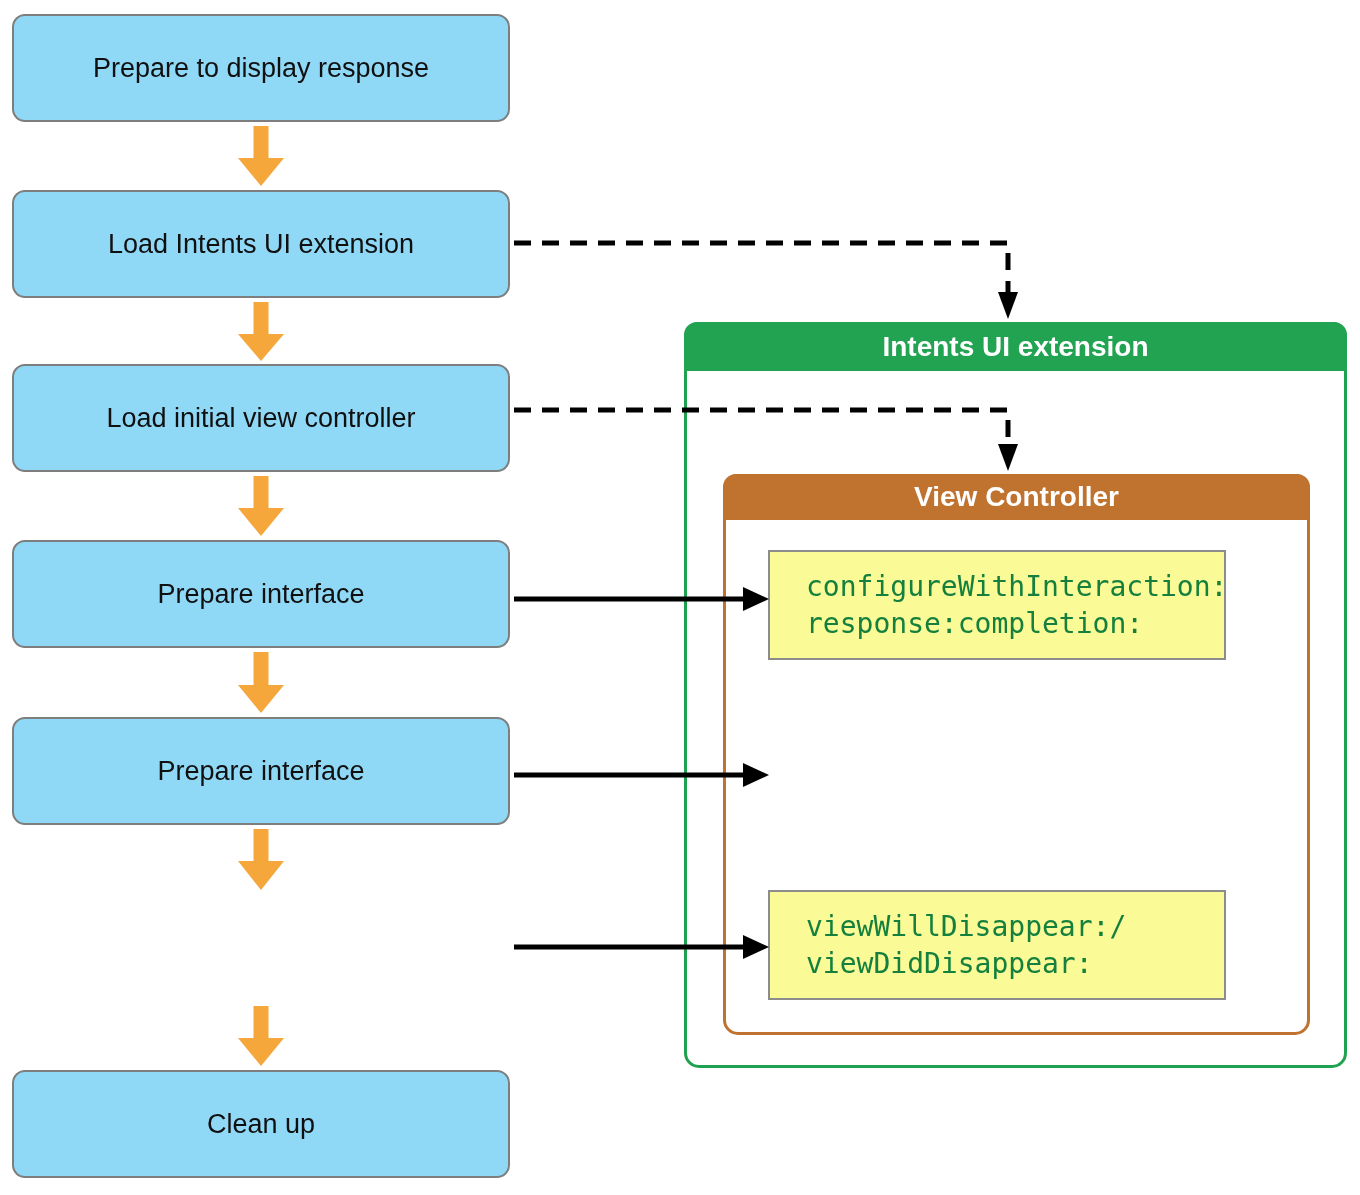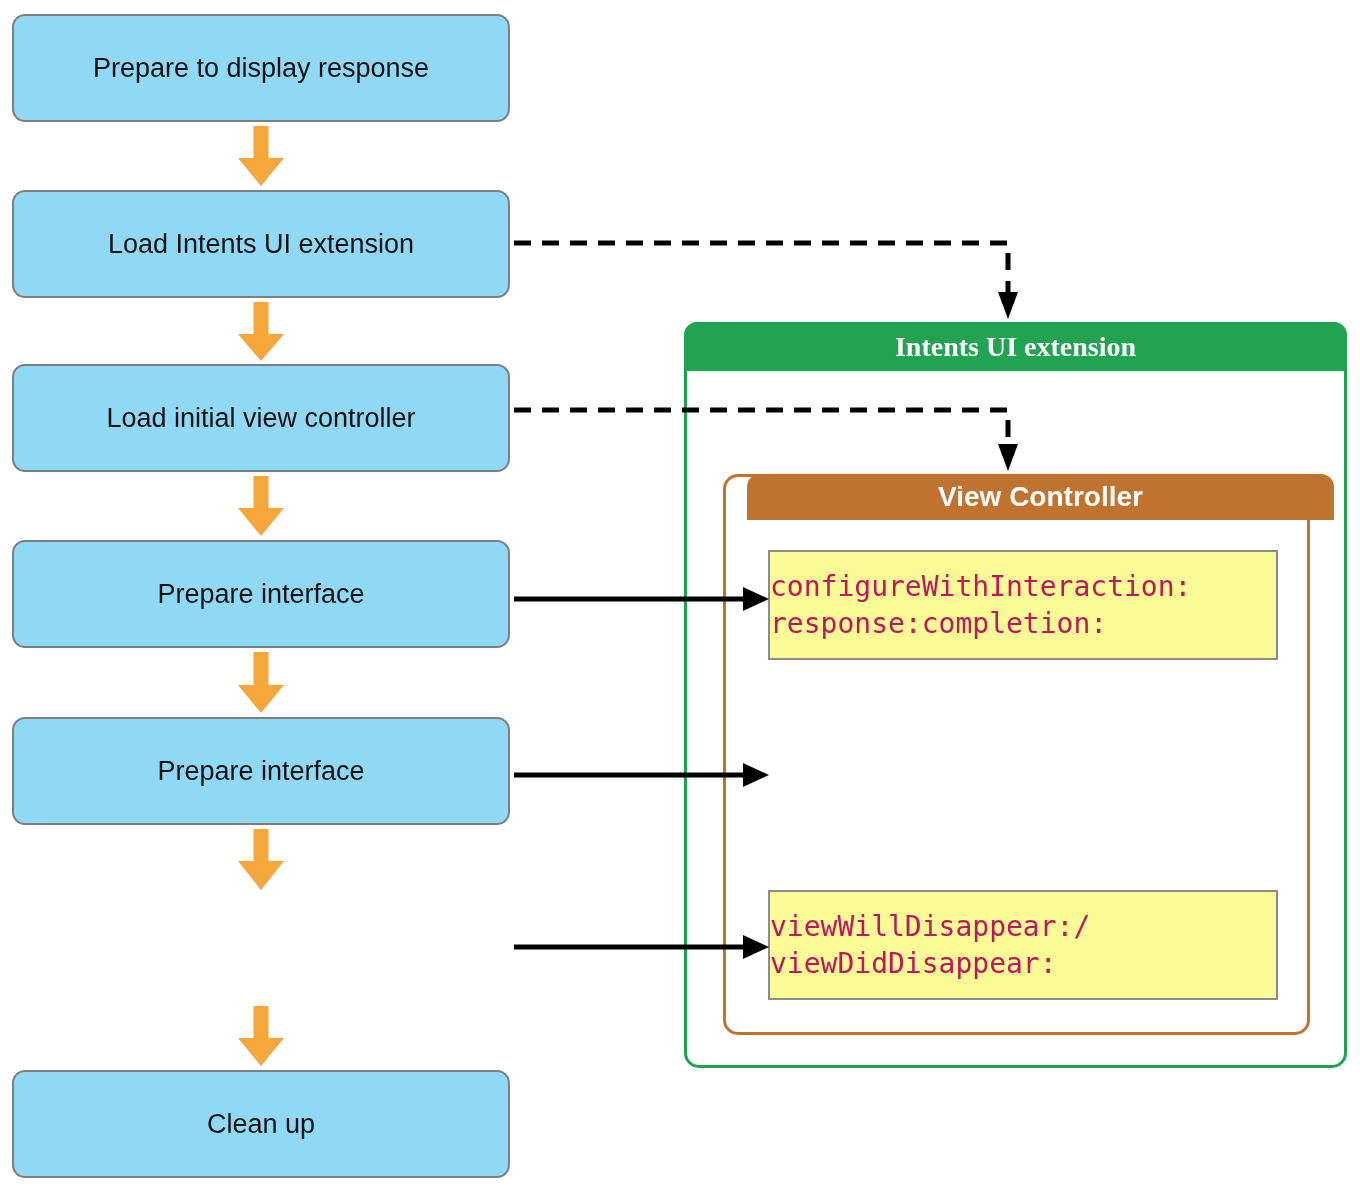--- a/index.html
+++ b/index.html
@@ -47,21 +47,20 @@
     height: 49px;
     box-sizing: border-box;
     background: #21A351;
     border-radius: 13px 13px 0 0;
     display: flex;
     align-items: center;
     justify-content: center;
     color: #ffffff;
     font-weight: bold;
     font-size: 28px;
-    font-family: Liberation Serif, serif;
   }
   .vc-panel {
     position: absolute;
     left: 723px;
     top: 474px;
     width: 587px;
     height: 561px;
     box-sizing: border-box;
     background: #ffffff;
     border: 3px solid #C0722F;
@@ -75,37 +74,37 @@
     height: 46px;
     box-sizing: border-box;
     background: #C0722F;
     border-radius: 13px 13px 0 0;
     display: flex;
     align-items: center;
     justify-content: center;
     color: #ffffff;
     font-weight: bold;
     font-size: 28px;
-    margin-left: 24px;
   }
   .method-box {
     position: absolute;
     left: 768px;
-    width: 510px;
+    width: 458px;
     height: 110px;
     box-sizing: border-box;
     background: #FAFA96;
     border: 2px solid #8C8C8C;
     display: flex;
     flex-direction: column;
     justify-content: center;
+    padding-left: 36px;
     font-family: "DejaVu Sans Mono", monospace;
     font-size: 28px;
     line-height: 37px;
-    color: #be185d;
+    color: #15803d;
     white-space: pre;
   }
   .overlay {
     position: absolute;
     left: 0; top: 0;
     width: 1360px;
     height: 1195px;
     pointer-events: none;
   }
 </style>

